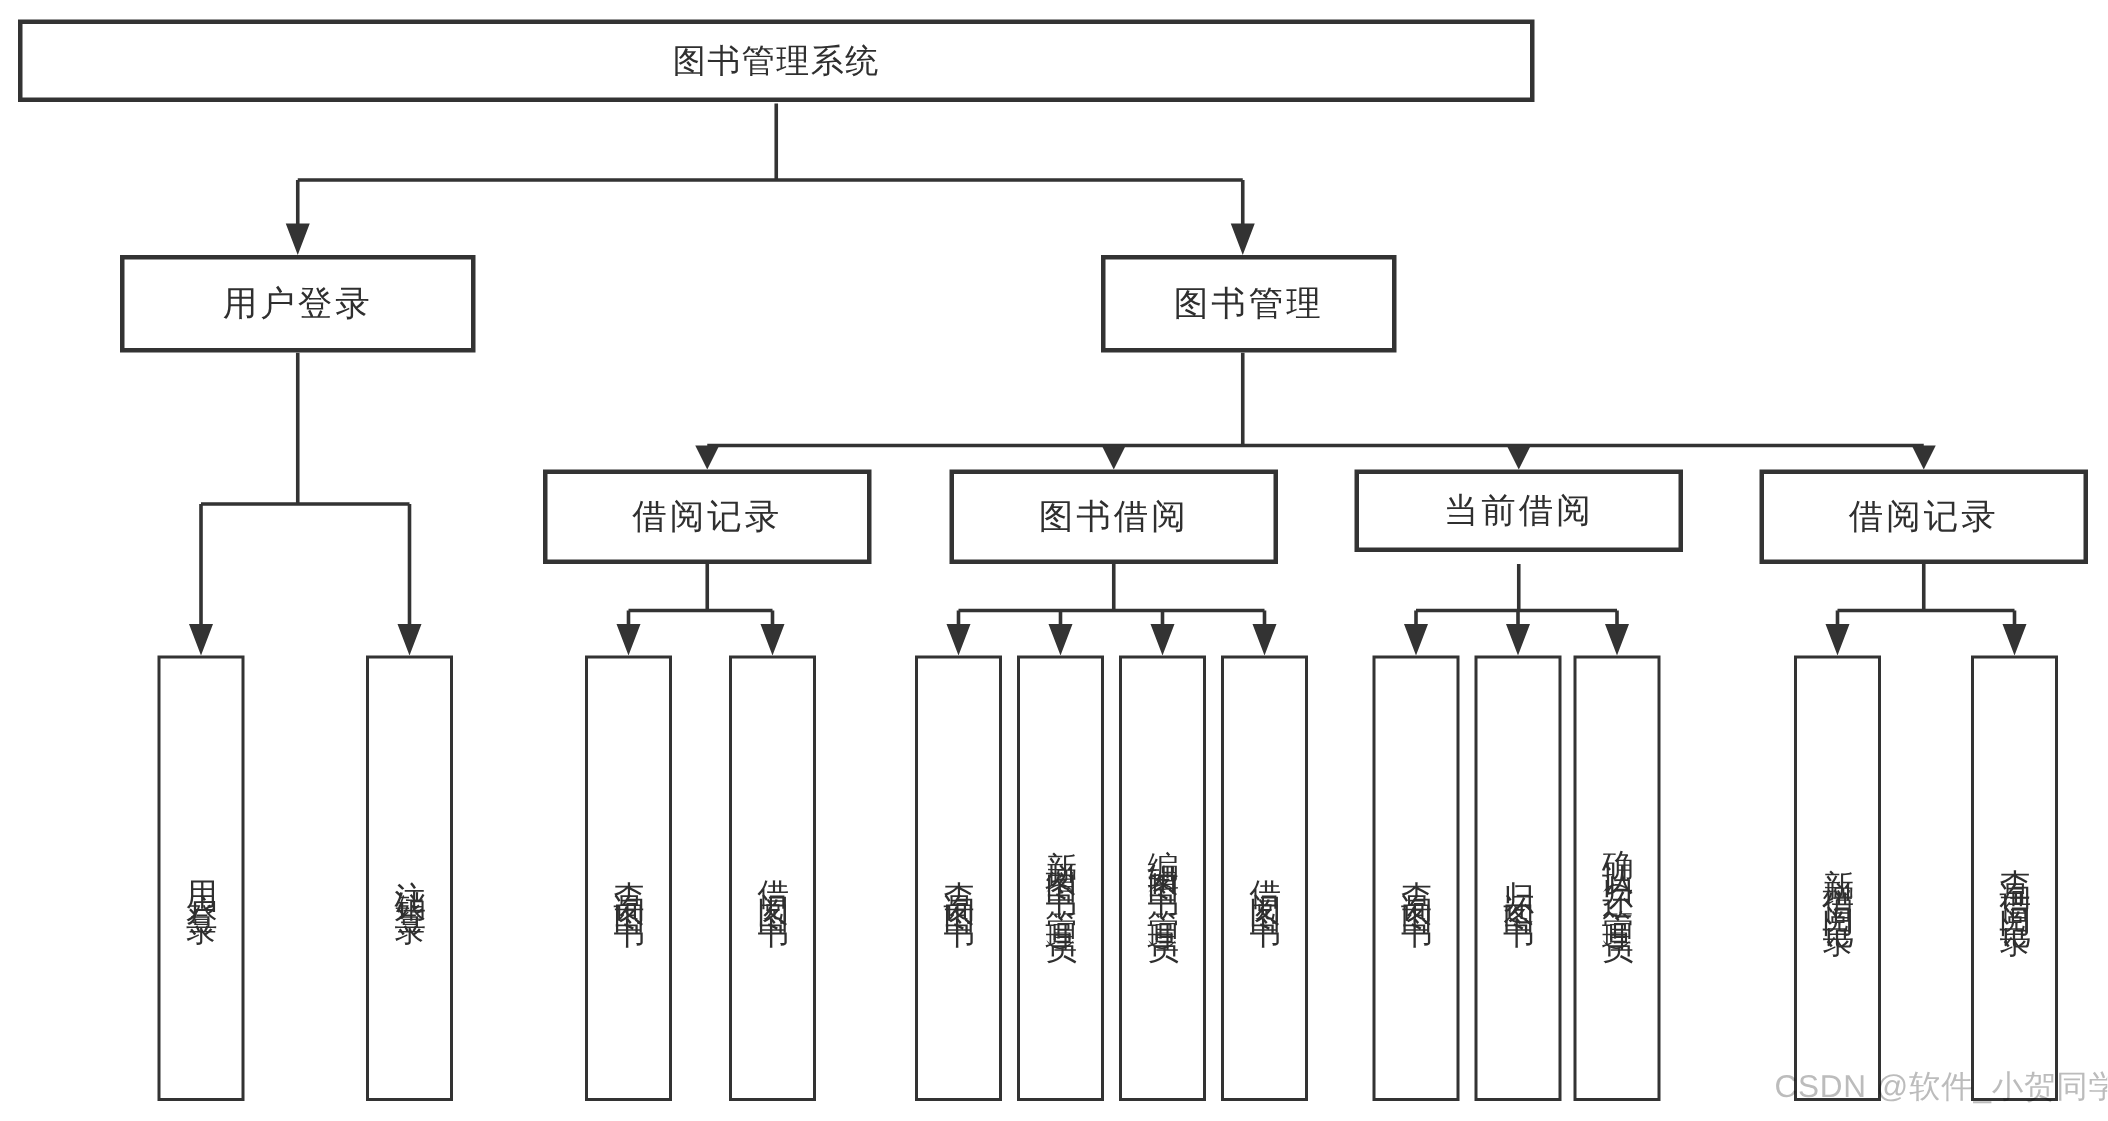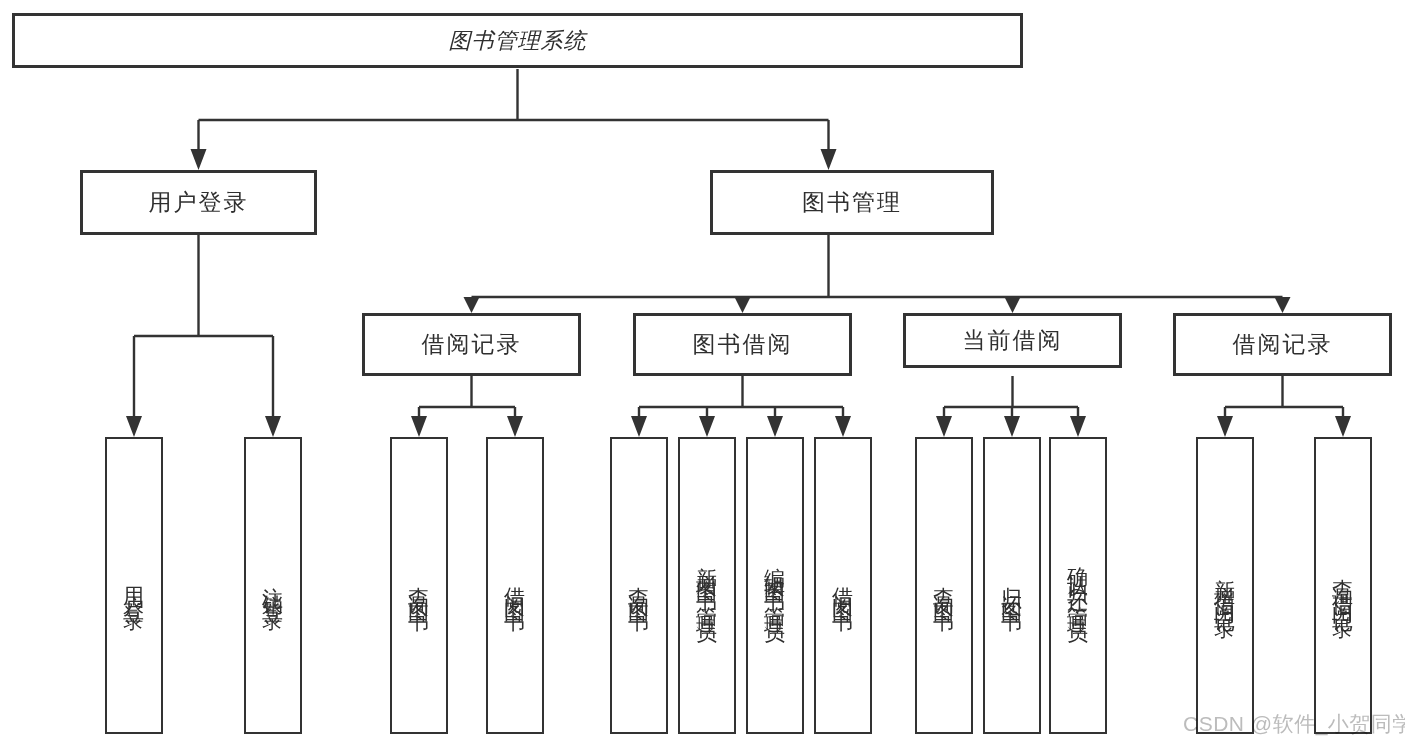--- a/index.html
+++ b/index.html
@@ -20,21 +20,21 @@
     align-items: center;
     justify-content: center;
     color: var(--text,#2f2f2f);
   }
   .box.h {
     border: 3px solid var(--box_border,#333);
     font-size: 23px;
     letter-spacing: 2px;
     font-weight: 400;
   }
-  .box.root { font-size: 22px; letter-spacing: 1px; font-style: italic; }
+  .box.root { font-size: 22px; letter-spacing: 1px; }
   .box.v {
     border: 2.5px solid var(--box_border,#333);
     width: 58px;
     height: 297px;
     top: 437px;
   }
   .box.v span {
     writing-mode: vertical-rl;
     text-orientation: mixed;
     font-size: 21px;
@@ -109,21 +109,21 @@
              M1343,437 L1335,416 L1351,416 Z"></path>
   </svg>
 
   <div class="box h root" style="left:12px;top:13px;width:1011px;height:55px">
     <span>图书管理系统</span>
   </div>
 
   <div class="box h" style="left:80px;top:170px;width:237px;height:65px">
     <span>用户登录</span>
   </div>
-  <div class="box h" style="left:710px;top:170px;width:284px;height:65px">
+  <div class="box h" style="left:734px;top:170px;width:197px;height:65px">
     <span>图书管理</span>
   </div>
 
   <div class="box h" style="left:362px;top:313px;width:219px;height:63px">
     <span>借阅记录</span>
   </div>
   <div class="box h" style="left:633px;top:313px;width:219px;height:63px">
     <span>图书借阅</span>
   </div>
   <div class="box h" style="left:903px;top:313px;width:219px;height:55px">

